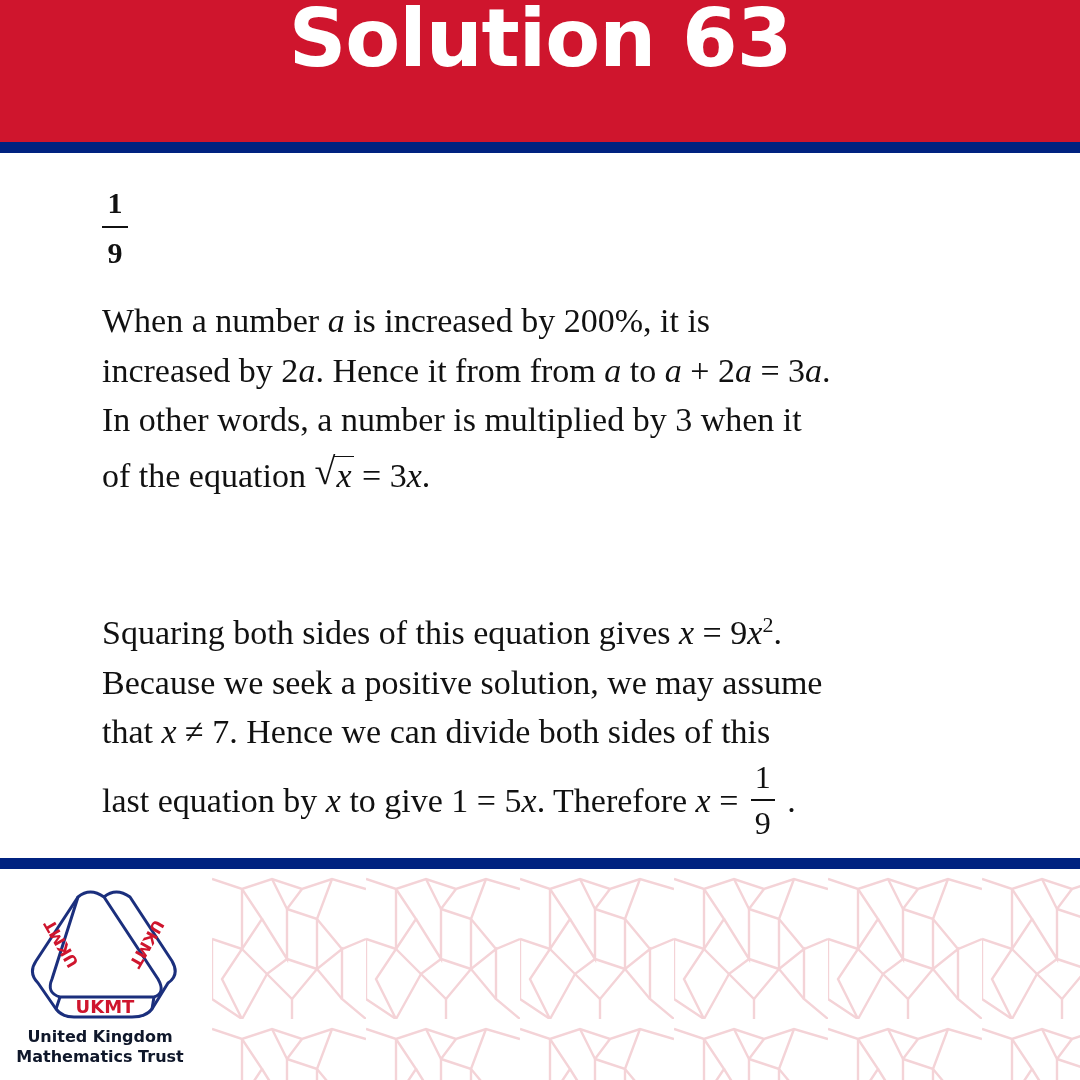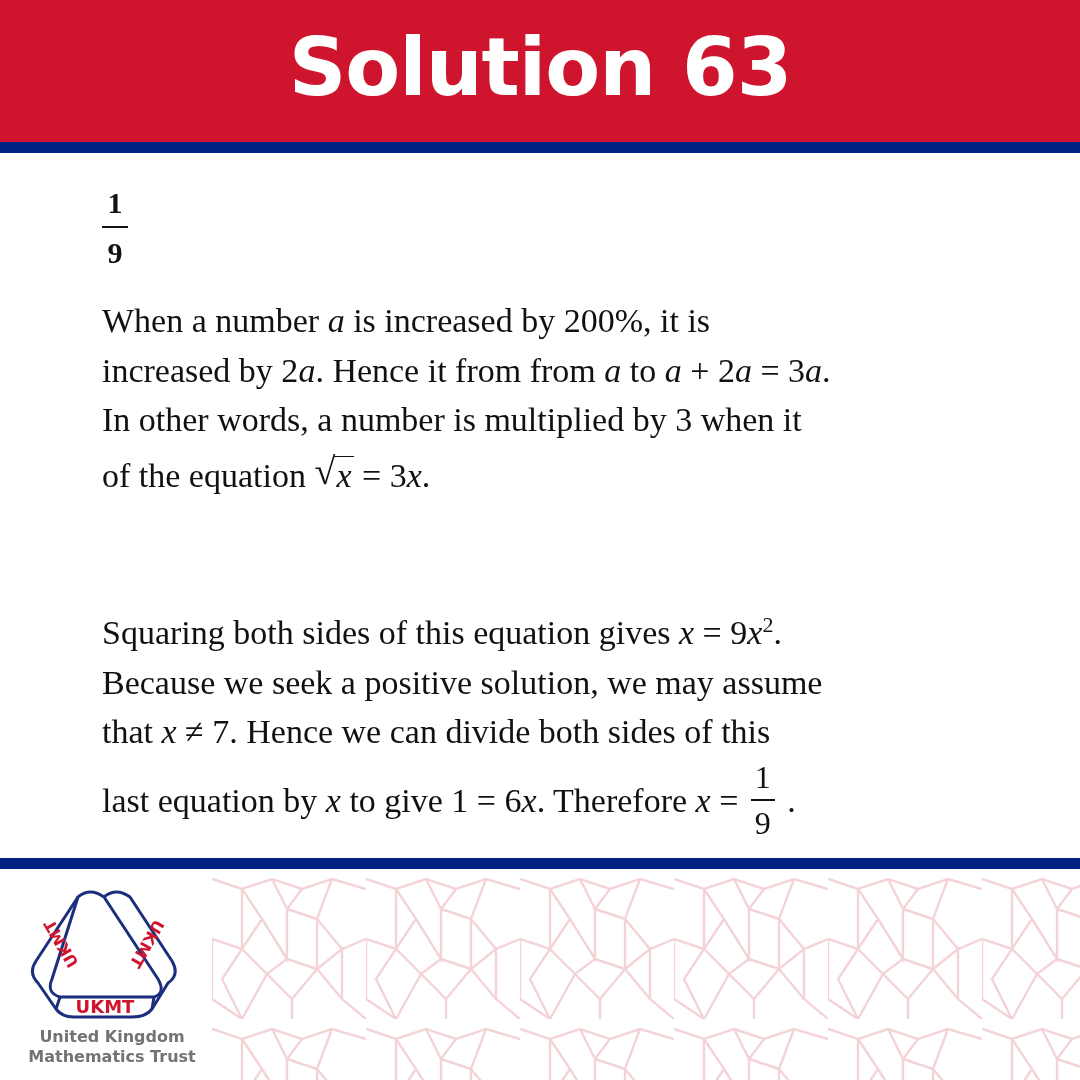--- a/index.html
+++ b/index.html
@@ -1,17 +1,17 @@
 <!DOCTYPE html>
 <html><head>
 <meta charset="utf-8">
 <style>
   html, body { margin: 0; padding: 0; }
   body { width: 1080px; height: 1080px; position: relative; overflow: hidden; background: #ffffff; }
-  .header { position: absolute; left: 0; top: 0; width: 1080px; height: 142px; background: #cf152d; display: flex; align-items: center; justify-content: center; }
+  .header { position: absolute; left: 0; top: 0; width: 1080px; height: 142px; background: #cf152d; display: flex; justify-content: center; }
   .header-title { color: #ffffff; font-family: "DejaVu Sans", sans-serif; font-weight: bold; font-size: 80px; letter-spacing: -1px; margin-top: -8px; }
   .stripe-top { position: absolute; left: 0; top: 142px; width: 1080px; height: 11px; background: #002280; }
   .content { position: absolute; left: 102px; top: 160px; width: 900px; font-family: "Liberation Serif", "DejaVu Serif", serif; color: #111; }
   .answer { position: absolute; left: 0; top: 28px; width: 26px; text-align: center; font-weight: bold; font-size: 30px; line-height: 1; }
   .answer .num { display: block; }
   .answer .bar { display: block; height: 2px; background: #111; margin: 8px 0 10px 0; }
   .para { position: absolute; left: 0; font-size: 34px; line-height: 49.5px; }
   .p1 { top: 136px; }
   .p2 { top: 440px; }
   .line { white-space: nowrap; display: block; }
@@ -20,21 +20,21 @@
   .frac-inline { display: inline-block; vertical-align: middle; text-align: center; line-height: 1; font-size: 32px; margin: 0 4px; position: relative; top: -4px; }
   .frac-inline span { display: block; }
   .frac-inline .fbar { height: 1.5px; background: #111; margin: 6px 0; width: 24px; }
   .sqrt { display: inline-block; position: relative; padding-left: 20px; }
   .sqrt .rad { position: absolute; left: 0; top: -4px; font-style: normal; font-size: 38px; }
   .sqrt .over { border-top: 1.6px solid #111; padding: 0 2px; font-style: italic; }
   .stripe-bottom { position: absolute; left: 0; top: 858px; width: 1080px; height: 11px; background: #002280; }
   .footer { position: absolute; left: 0; top: 869px; width: 1080px; height: 211px; background: #fff; }
   .pattern { position: absolute; left: 212px; top: 0; width: 868px; height: 211px; }
   .logo { position: absolute; left: 20px; top: 10px; width: 170px; height: 150px; }
-  .org-name { position: absolute; left: 12px; top: 158px; width: 200px; text-align: center; font-family: "DejaVu Sans", sans-serif; font-weight: bold; color: #737373; font-size: 16px; line-height: 20px; }
+  .org-name { position: absolute; left: 0; top: 158px; width: 200px; text-align: center; font-family: "DejaVu Sans", sans-serif; font-weight: bold; color: #0f172a; font-size: 16px; line-height: 20px; }
 </style>
 </head>
 <body>
 
 <div class="header">
   <div class="header-title">Solution 63</div>
 </div>
 <div class="stripe-top"></div>
 
 <div class="content">
@@ -48,21 +48,21 @@
     <span class="line"><span>When a number </span><span class="mi">a</span><span> is increased by 200%, it is</span></span>
     <span class="line"><span>increased by 2</span><span class="mi">a</span><span>. Hence it from from </span><span class="mi">a</span><span> to </span><span class="mi">a</span><span> + 2</span><span class="mi">a</span><span> = 3</span><span class="mi">a</span><span>.</span></span>
     <span class="line">In other words, a number is multiplied by 3 when it</span>
     <span class="line" style="margin-top:6px;"><span>of the equation </span><span class="sqrt"><span class="rad">√</span><span class="over">x</span></span><span> = 3</span><span class="mi">x</span><span>.</span></span>
   </div>
 
   <div class="para p2">
     <span class="line"><span>Squaring both sides of this equation gives </span><span class="mi">x</span><span> = 9</span><span class="mi">x</span><sup style="font-size:22px;">2</sup><span>.</span></span>
     <span class="line">Because we seek a positive solution, we may assume</span>
     <span class="line"><span>that </span><span class="mi">x</span><span> ≠ 7. Hence we can divide both sides of this</span></span>
-    <span class="line tall"><span>last equation by </span><span class="mi">x</span><span> to give 1 = 6</span><span class="mi">x</span><span>. Therefore </span><span class="mi">x</span><span> = </span><span class="frac-inline"><span>1</span><span class="fbar"></span><span>9</span></span><span> .</span></span>
+    <span class="line tall"><span>last equation by </span><span class="mi">x</span><span> to give 1 = 5</span><span class="mi">x</span><span>. Therefore </span><span class="mi">x</span><span> = </span><span class="frac-inline"><span>1</span><span class="fbar"></span><span>9</span></span><span> .</span></span>
   </div>
 </div>
 
 <div class="stripe-bottom"></div>
 
 <div class="footer">
   <svg class="pattern" viewBox="0 0 868 211" preserveAspectRatio="none">
     <defs>
       <pattern id="tile" x="0" y="0" width="154" height="150" patternUnits="userSpaceOnUse">
         <g fill="none" stroke="#f4d3d7" stroke-width="2.4">

